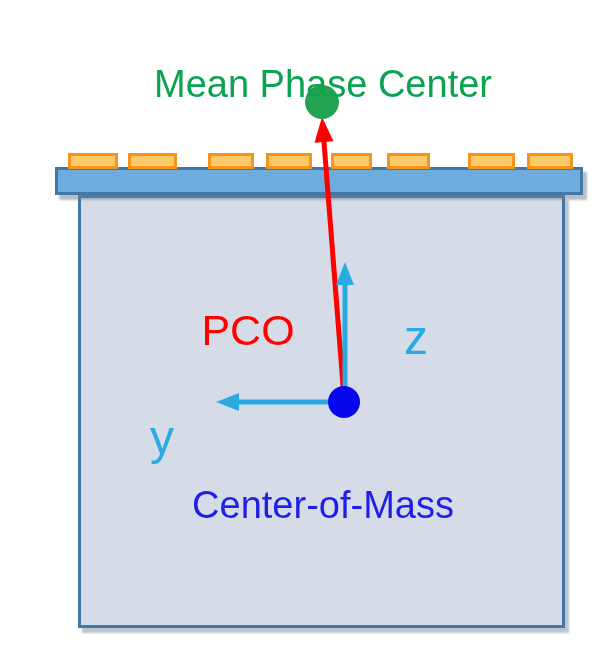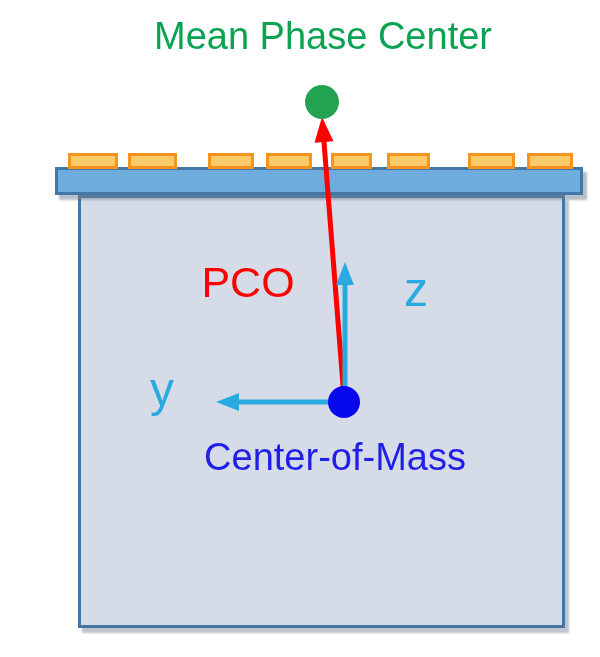--- a/index.html
+++ b/index.html
@@ -76,20 +76,21 @@
   }
   .mpc-dot { fill: var(--phase-center-dot, #23A351); }
   .com-dot { fill: var(--com-dot-blue, #0707EE); }
   
   .label {
     position: absolute;
     transform: translate(-50%, -50%);
     white-space: nowrap;
     line-height: 1;
     z-index: 6;
+    margin-top: 48px;
   }
   .title-label {
     left: 323px; top: 36px;
     font-size: 38px;
     color: var(--title-green, #0AA351);
   }
   .pco-label {
     left: 248px; top: 282px;
     font-size: 43px;
     font-weight: normal;
@@ -99,21 +100,21 @@
     left: 416px; top: 290px;
     font-size: 48px;
     color: var(--axis-cyan, #29ABE2);
   }
   .y-label {
     left: 162px; top: 390px;
     font-size: 48px;
     color: var(--axis-cyan, #29ABE2);
   }
   .com-label {
-    left: 335px; top: 457px;
+    left: 323px; top: 457px;
     font-size: 38px;
     color: var(--com-text-blue, #1F1FE8);
     text-align: right;
   }
 </style>
 </head>
 <body>
 
 <div class="stage">
 

